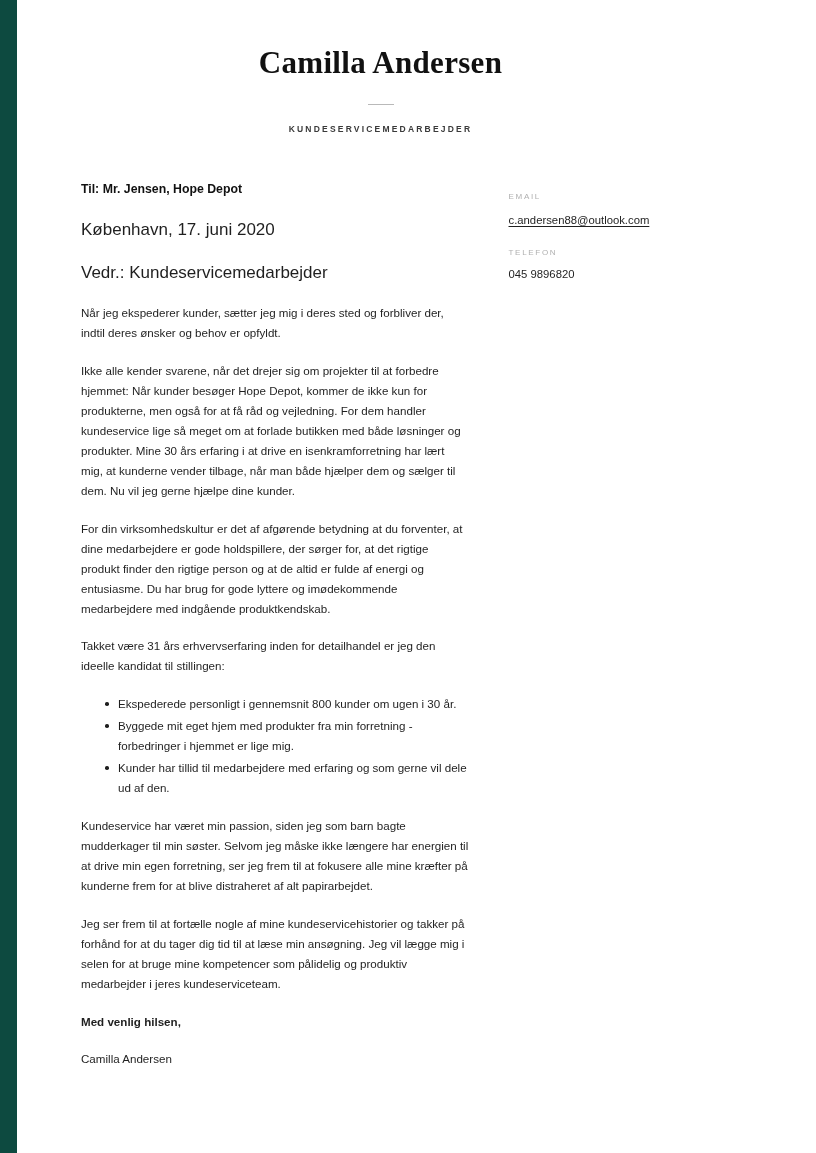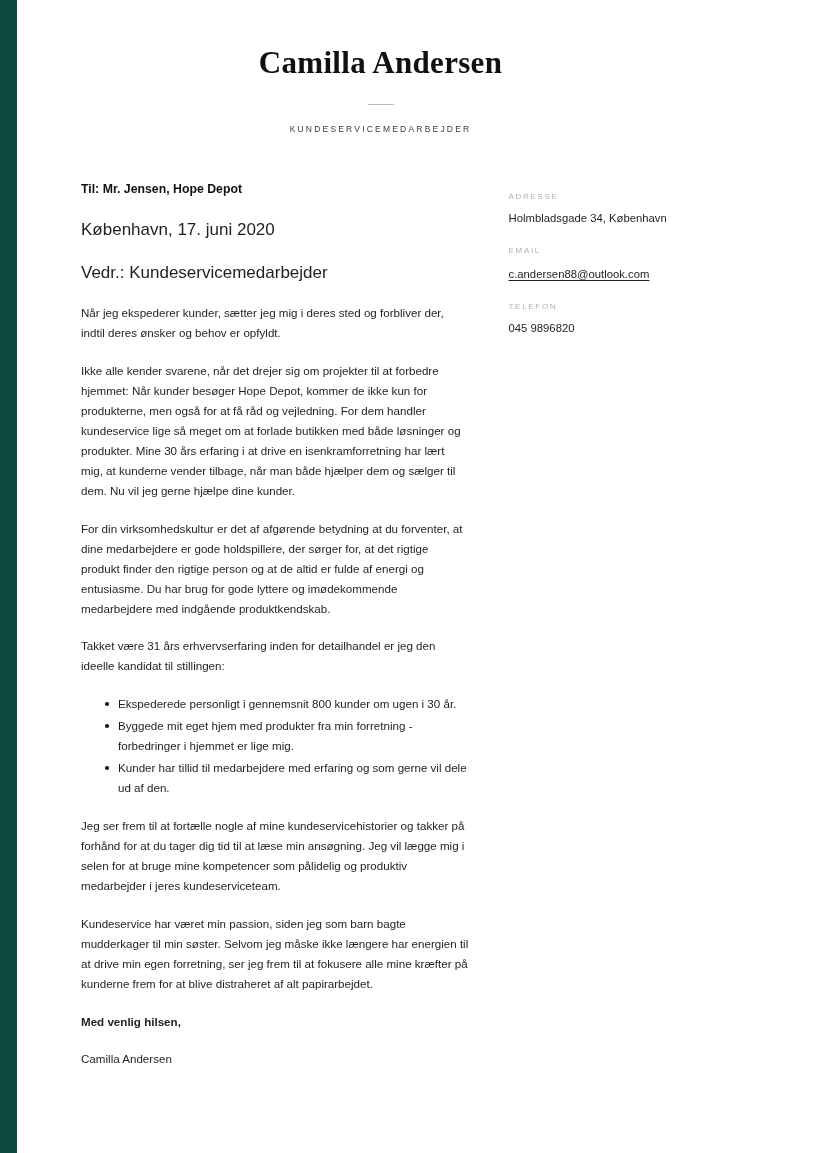--- a/index.html
+++ b/index.html
@@ -57,21 +57,21 @@
     height: 1px;
     background: #b9b9b9;
     margin: 23px auto 0 auto;
   }
   .job-title {
     margin: 19px 0 0 0;
     font-size: 8.5px;
     letter-spacing: 2.2px;
     color: #3a3a3a;
     text-transform: uppercase;
-    font-weight: normal;
+    font-weight: bold;
   }
   
   .columns {
     display: flex;
     align-items: flex-start;
     padding-top: 46px;
     justify-content: space-between;
   }
   .main-col {
     width: 455px;
@@ -194,34 +194,30 @@
         <p class="letter-para">Ikke alle kender svarene, når det drejer sig om projekter til at forbedre hjemmet: Når kunder besøger Hope Depot, kommer de ikke kun for produkterne, men også for at få råd og vejledning. For dem handler kundeservice lige så meget om at forlade butikken med både løsninger og produkter. Mine 30 års erfaring i at drive en isenkramforretning har lært mig, at kunderne vender tilbage, når man både hjælper dem og sælger til dem. Nu vil jeg gerne hjælpe dine kunder.</p>
         <p class="letter-para">For din virksomhedskultur er det af afgørende betydning at du forventer, at dine medarbejdere er gode holdspillere, der sørger for, at det rigtige produkt finder den rigtige person og at de altid er fulde af energi og entusiasme. Du har brug for gode lyttere og imødekommende medarbejdere med indgående produktkendskab.</p>
         <p class="letter-para">Takket være 31 års erhvervserfaring inden for detailhandel er jeg den ideelle kandidat til stillingen:</p>
 
         <ul class="bullet-list">
           <li>Ekspederede personligt i gennemsnit 800 kunder om ugen i 30 år.</li>
           <li>Byggede mit eget hjem med produkter fra min forretning - forbedringer i hjemmet er lige mig.</li>
           <li>Kunder har tillid til medarbejdere med erfaring og som gerne vil dele ud af den.</li>
         </ul>
 
+        <p class="letter-para">Kundeservice har været min passion, siden jeg som barn bagte mudderkager til min søster. Selvom jeg måske ikke længere har energien til at drive min egen forretning, ser jeg frem til at fokusere alle mine kræfter på kunderne frem for at blive distraheret af alt papirarbejdet.</p>
         <p class="letter-para">Jeg ser frem til at fortælle nogle af mine kundeservicehistorier og takker på forhånd for at du tager dig tid til at læse min ansøgning. Jeg vil lægge mig i selen for at bruge mine kompetencer som pålidelig og produktiv medarbejder i jeres kundeserviceteam.</p>
-        <p class="letter-para">Kundeservice har været min passion, siden jeg som barn bagte mudderkager til min søster. Selvom jeg måske ikke længere har energien til at drive min egen forretning, ser jeg frem til at fokusere alle mine kræfter på kunderne frem for at blive distraheret af alt papirarbejdet.</p>
 
         <div class="sign-off">Med venlig hilsen,</div>
         <div class="signature-name">Camilla Andersen</div>
 
       </div>
 
       <div class="side-col">
 
-        <div class="side-block">
-          <div class="side-label">ADRESSE</div>
-          <div class="side-value">Holmbladsgade 34, København</div>
-        </div>
 
         <div class="side-block">
           <div class="side-label">EMAIL</div>
           <a class="side-value link" href="#">c.andersen88@outlook.com</a>
         </div>
 
         <div class="side-block">
           <div class="side-label">TELEFON</div>
           <div class="side-value">045 9896820</div>
         </div>

